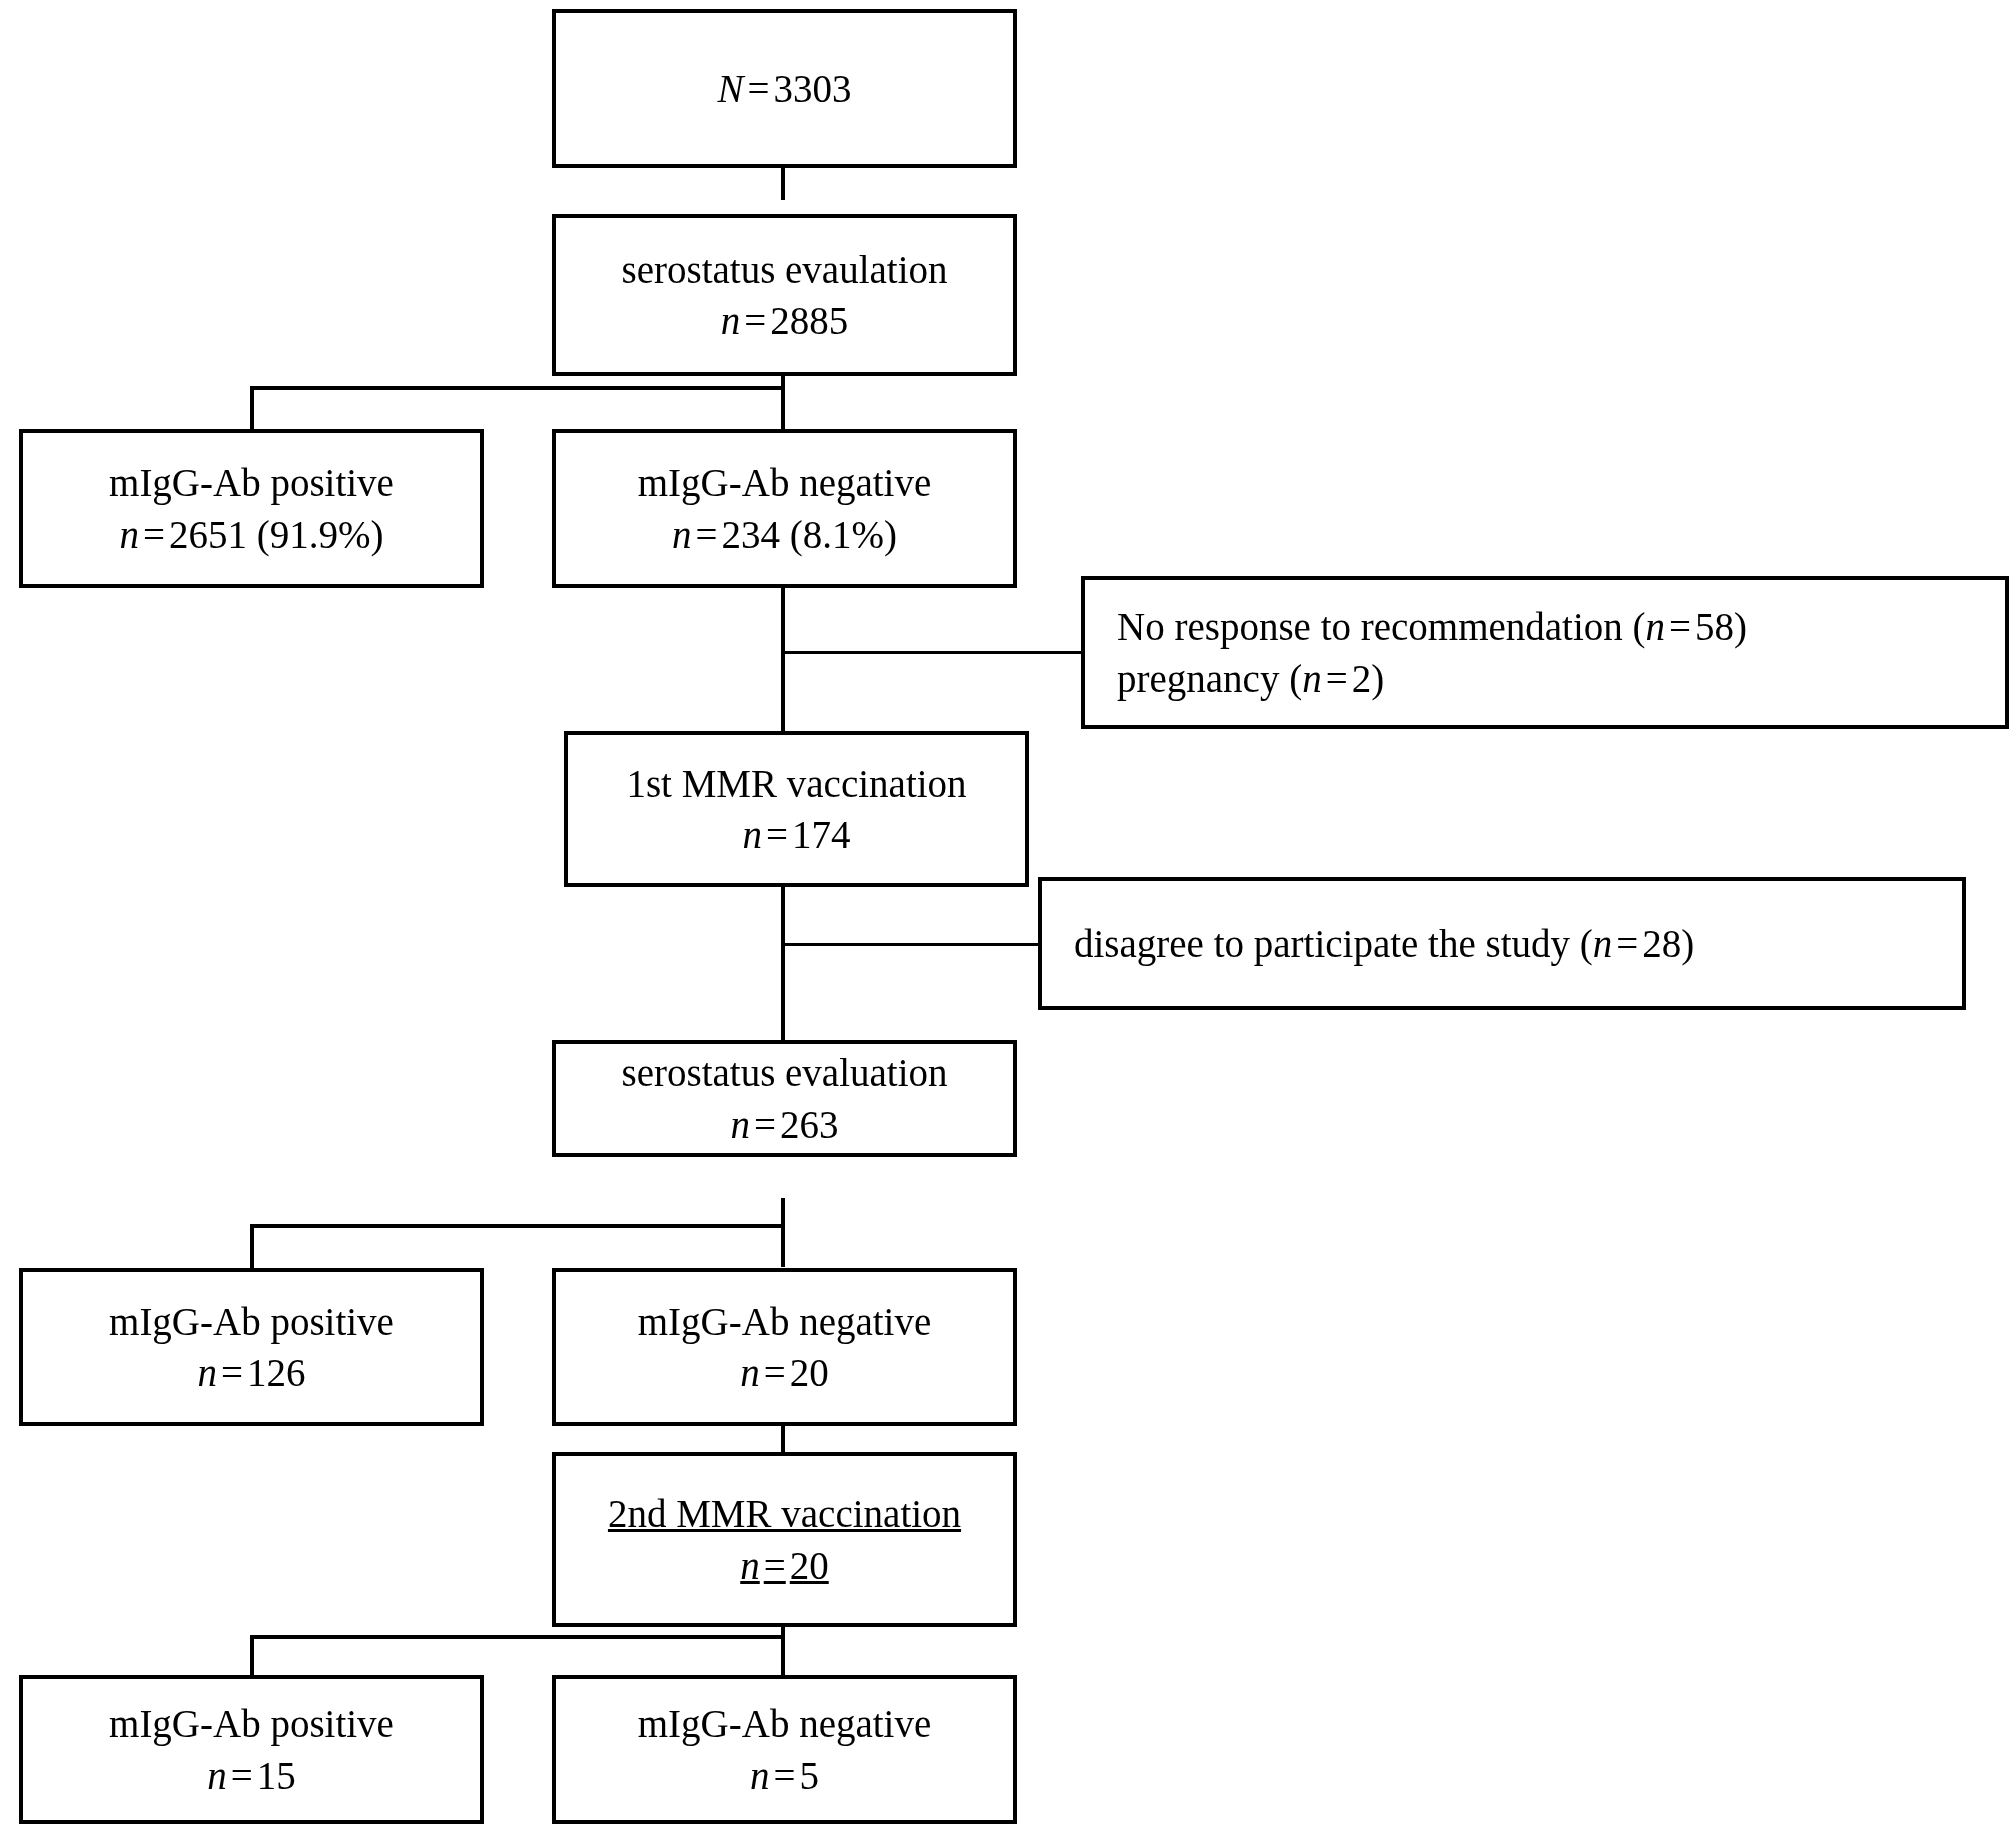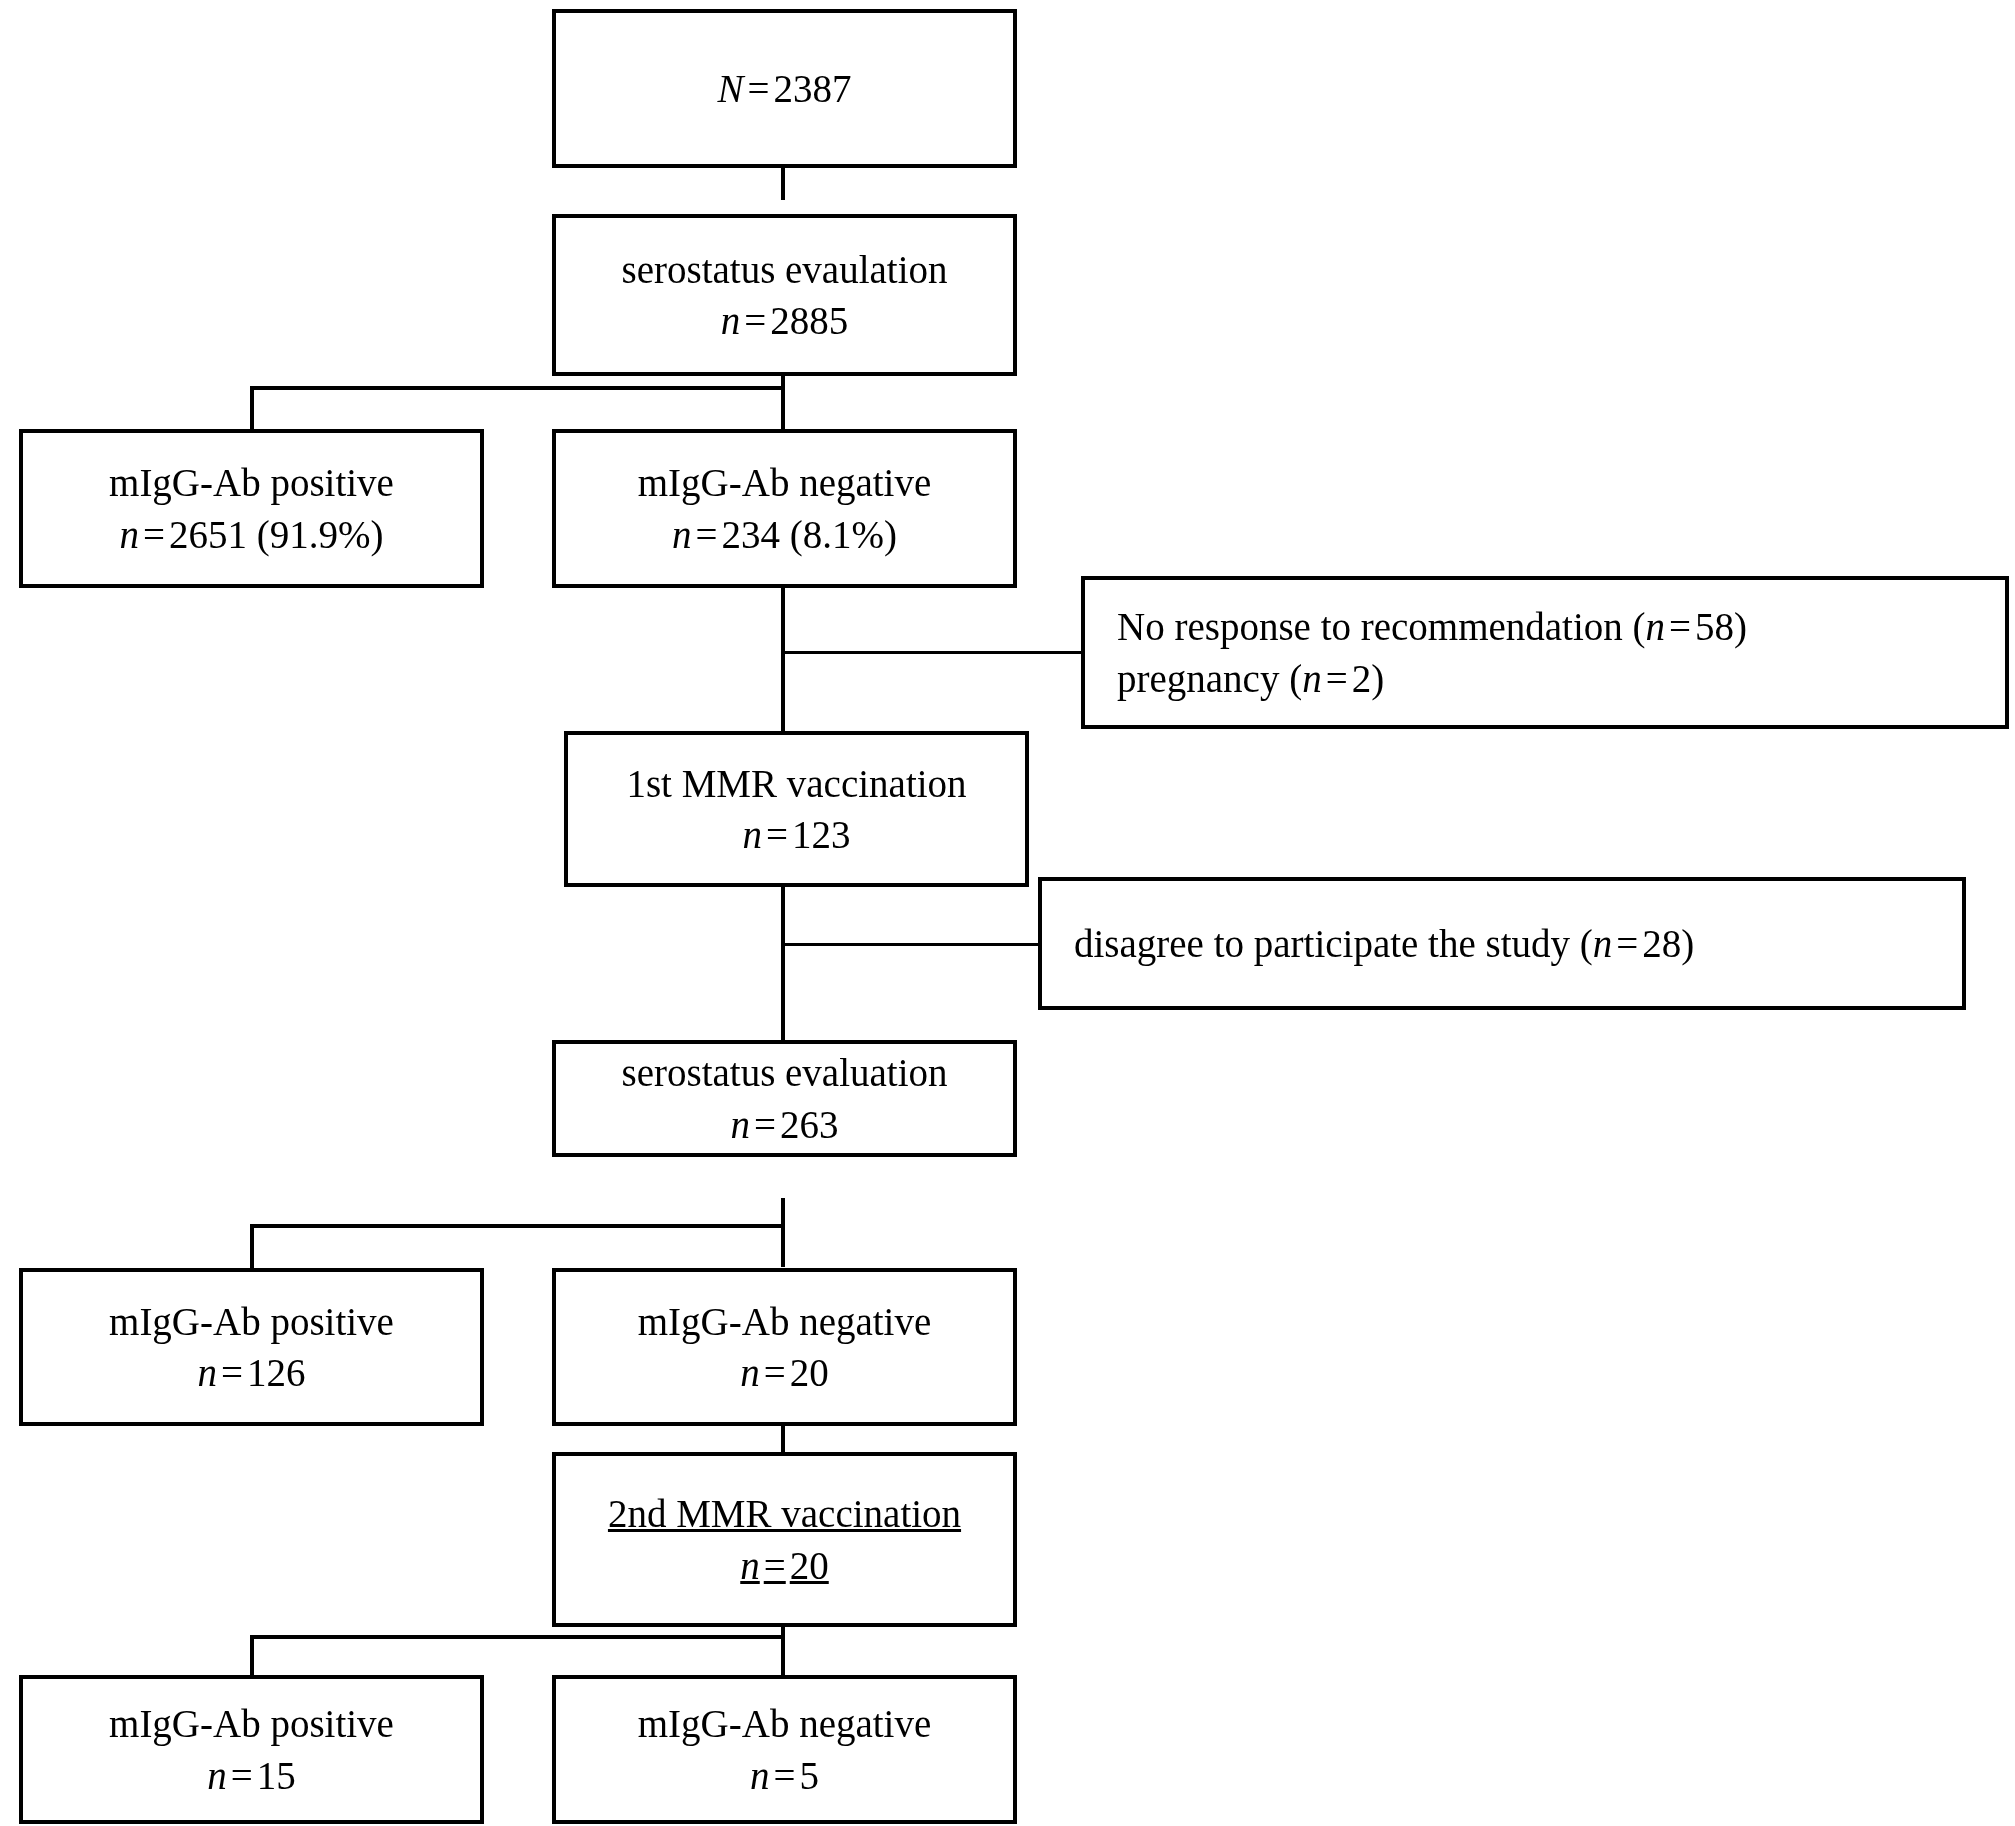--- a/index.html
+++ b/index.html
@@ -81,21 +81,21 @@
   <div class="connector h-line" style="left:250px; top:1224px; width:535px;"></div>
   <div class="connector v-line" style="left:250px; top:1224px; height:44px;"></div>
 
   <div class="connector v-line" style="left:781px; top:1426px; height:25.6px;"></div>
 
   <div class="connector v-line" style="left:781px; top:1609px; height:66px;"></div>
   <div class="connector h-line" style="left:250px; top:1635px; width:535px;"></div>
   <div class="connector v-line" style="left:250px; top:1635px; height:40px;"></div>
 
   <div class="node-box" style="left:552px; top:9.4px; width:465px; height:159px;">
-    <span class="line"><span class="var-n">N</span><span class="eq">=</span><span>2387</span></span>
+    <span class="line"><span class="var-n">N</span><span class="eq">=</span><span>3303</span></span>
   </div>
 
   <div class="node-box" style="left:552px; top:199px; width:465px; height:162px;margin-top:15px;">
     <span class="line">serostatus evaulation</span>
     <span class="line"><span class="var-n">n</span><span class="eq">=</span><span>2885</span></span>
   </div>
 
   <div class="node-box" style="left:19px; top:429px; width:465px; height:159px;">
     <span class="line">mIgG-Ab positive</span>
     <span class="line"><span class="var-n">n</span><span class="eq">=</span><span>2651 (91.9%)</span></span>
@@ -106,21 +106,21 @@
     <span class="line"><span class="var-n">n</span><span class="eq">=</span><span>234 (8.1%)</span></span>
   </div>
 
   <div class="node-box side-box" style="left:1081px; top:576px; width:928px; height:153px;">
     <span class="line"><span>No response to recommendation (</span><span class="var-n">n</span><span class="eq">=</span><span>58</span><span>)</span></span>
     <span class="line"><span>pregnancy (</span><span class="var-n">n</span><span class="eq">=</span><span>2</span><span>)</span></span>
   </div>
 
   <div class="node-box" style="left:552px; top:731px; width:465px; height:156px;margin-left:12px;">
     <span class="line">1st MMR vaccination</span>
-    <span class="line"><span class="var-n">n</span><span class="eq">=</span><span>123</span></span>
+    <span class="line"><span class="var-n">n</span><span class="eq">=</span><span>174</span></span>
   </div>
 
   <div class="node-box side-box" style="left:1038px; top:877px; width:928px; height:133px;">
     <span class="line"><span>disagree to participate the study (</span><span class="var-n">n</span><span class="eq">=</span><span>28</span><span>)</span></span>
   </div>
 
   <div class="node-box" style="left:552px; top:1040px; width:465px; height:117px;">
     <span class="line">serostatus evaluation</span>
     <span class="line"><span class="var-n">n</span><span class="eq">=</span><span>263</span></span>
   </div>

